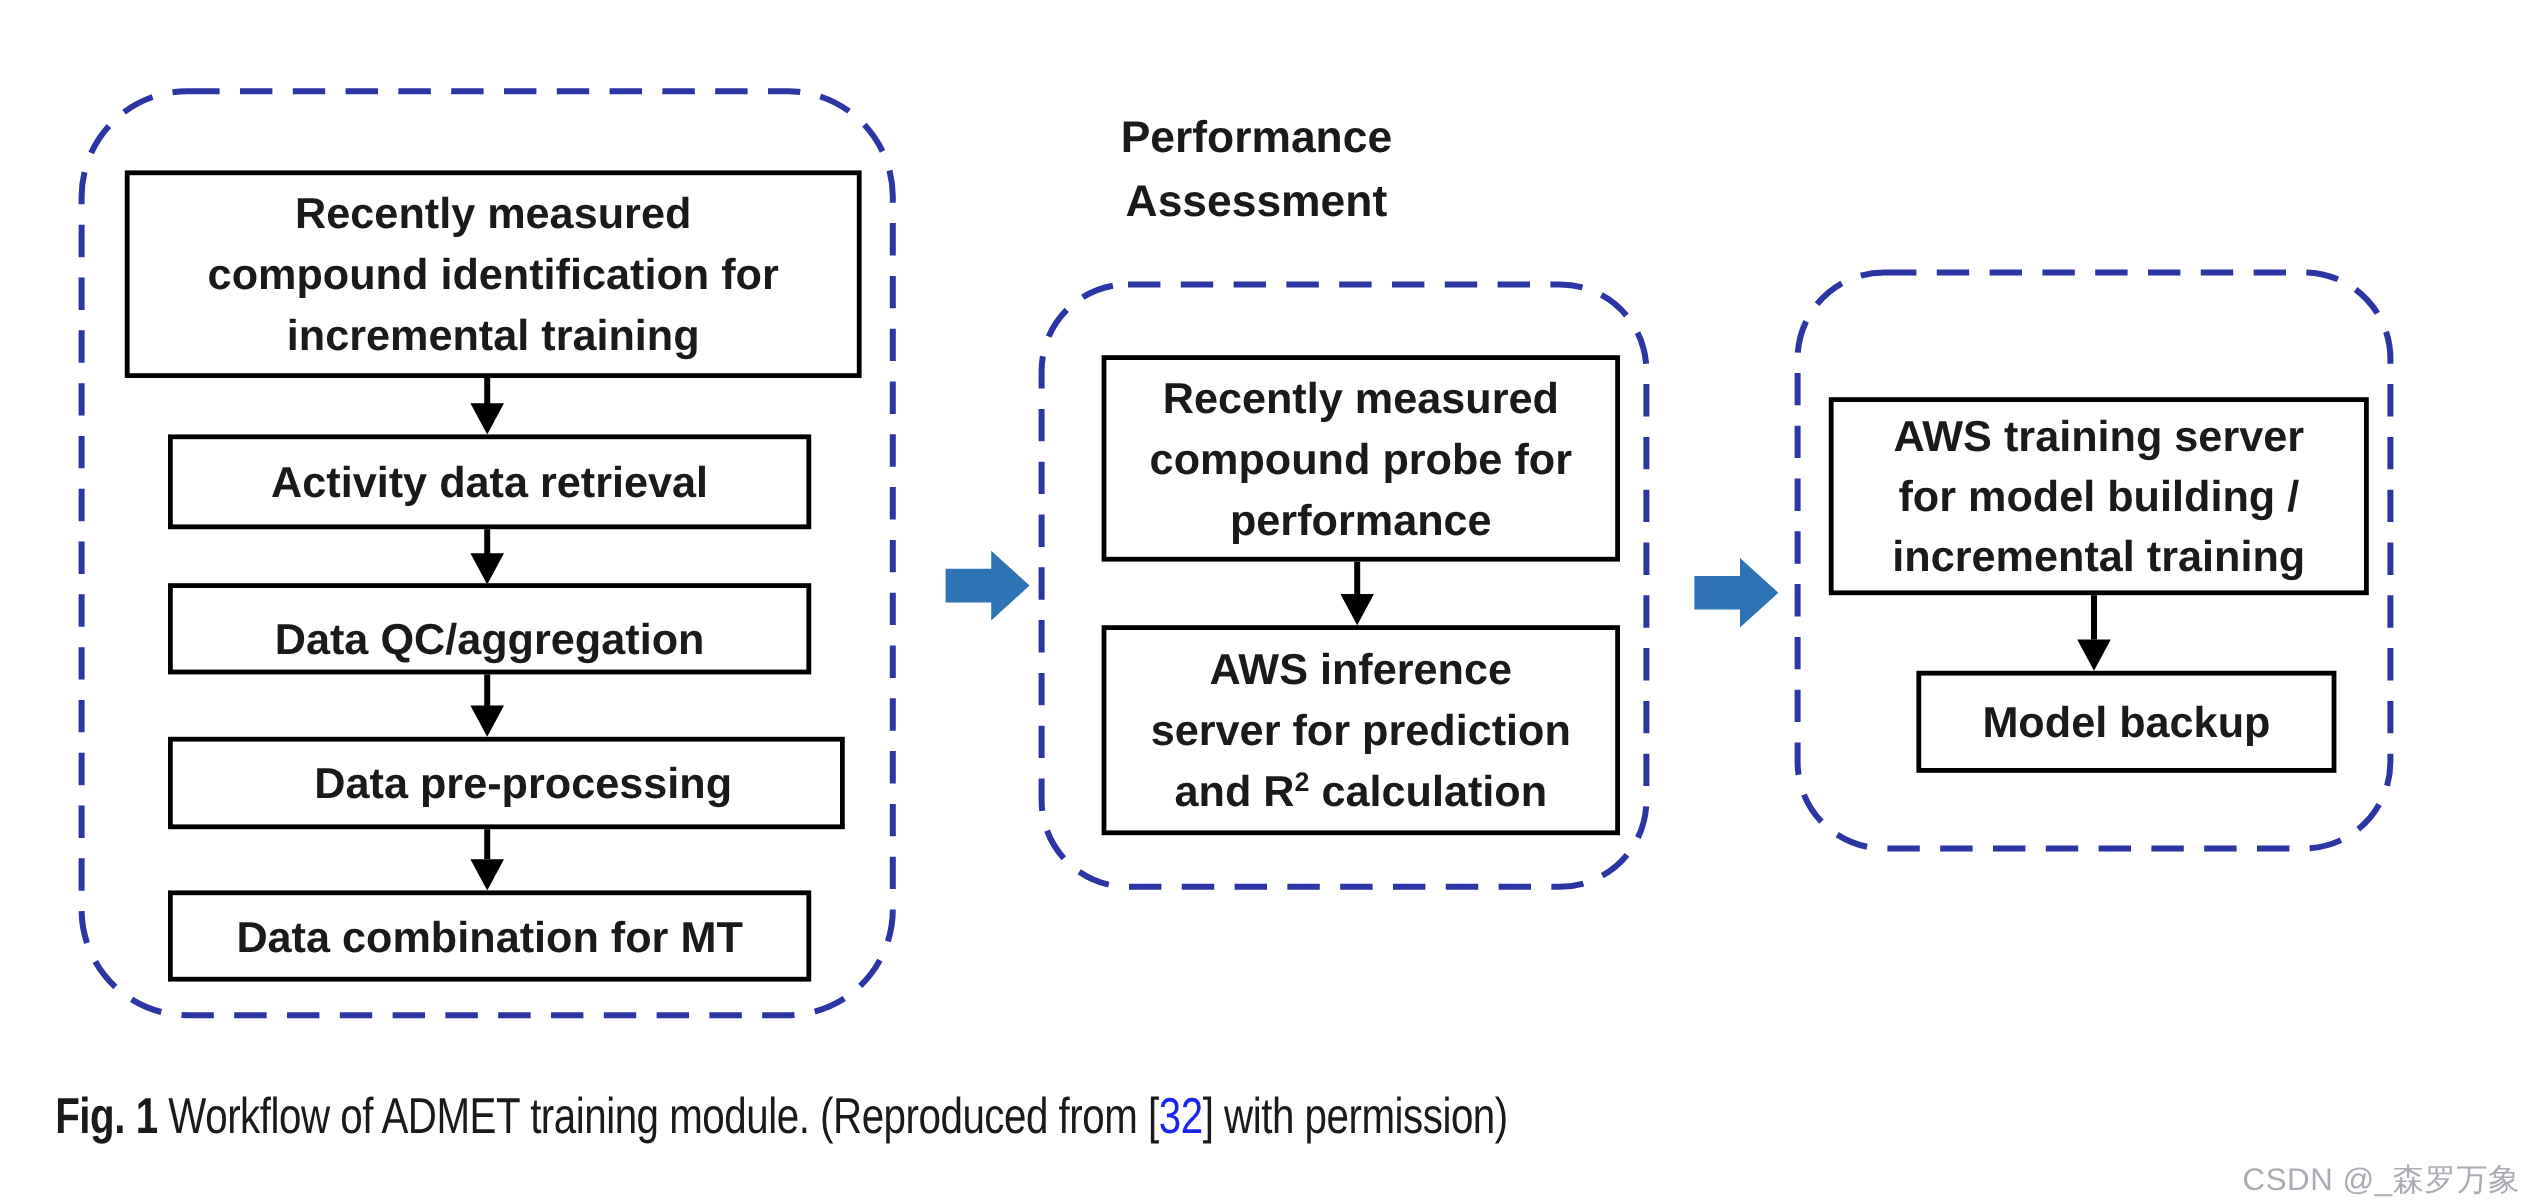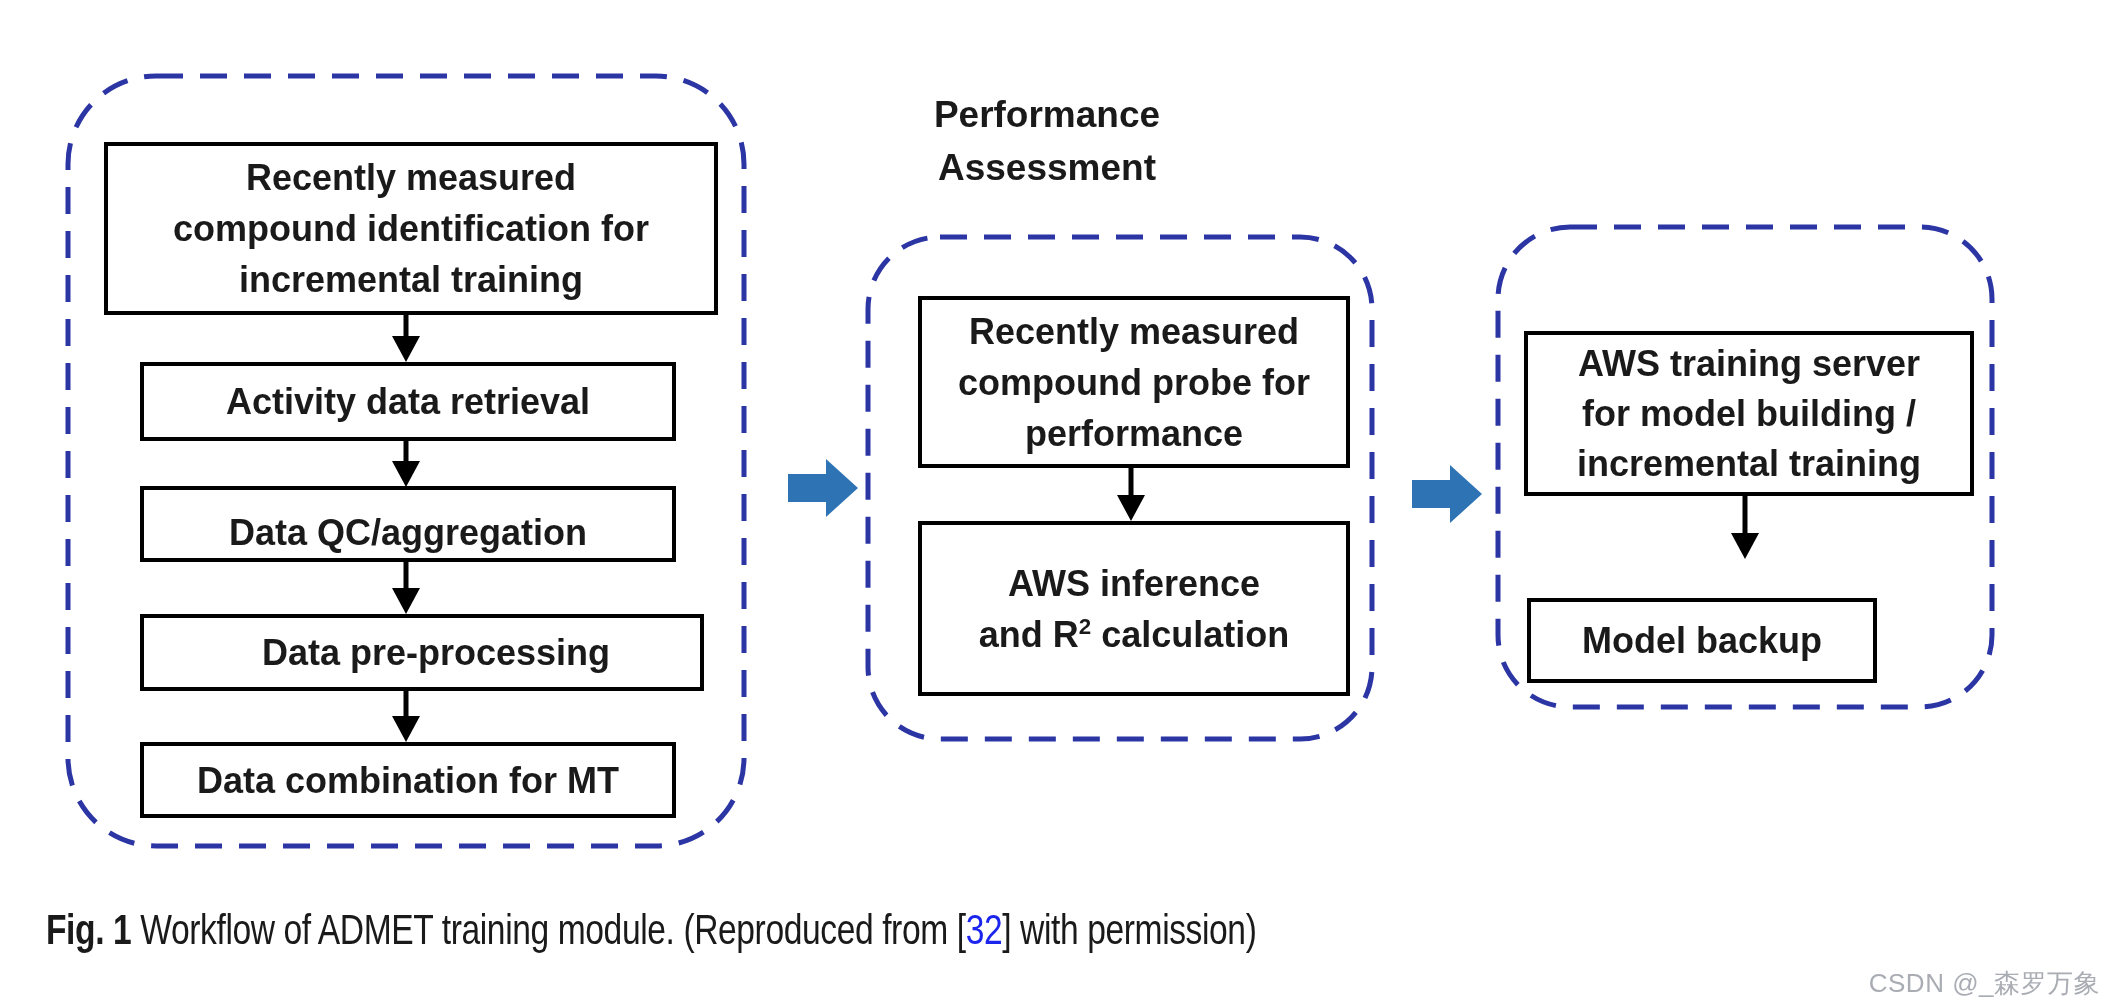--- a/index.html
+++ b/index.html
@@ -129,31 +129,32 @@
   </div>
 
   <div class="flow-box" style="left:918px; top:296px; width:424px; height:164px;">
     <span class="bline">Recently measured</span>
     <span class="bline">compound probe for</span>
     <span class="bline">performance</span>
   </div>
 
   <div class="flow-box" style="left:918px; top:521px; width:424px; height:167px;">
     <span class="bline">AWS inference</span>
+    <span class="bline">server for prediction</span>
     <span class="bline"><span>and R</span><sup>2</sup><span> calculation</span></span>
   </div>
 
 
   <div class="flow-box" style="left:1524px; top:331px; width:442px; height:157px; line-height:50px;">
     <span class="bline">AWS training server</span>
     <span class="bline">for model building /</span>
     <span class="bline">incremental training</span>
   </div>
 
-  <div class="flow-box" style="left:1527px; top:559px; width:342px; height:77px;margin-top:39px;">
+  <div class="flow-box" style="left:1597px; top:559px; width:342px; height:77px;">
     <span class="bline">Model backup</span>
   </div>
 
   <div class="caption">
     <span class="fig-label">Fig. 1</span><span> Workflow of ADMET training module. (Reproduced from [</span><a class="ref">32</a><span>] with permission)</span>
   </div>
 
   <div class="watermark">CSDN @_森罗万象</div>
 
 </div>

